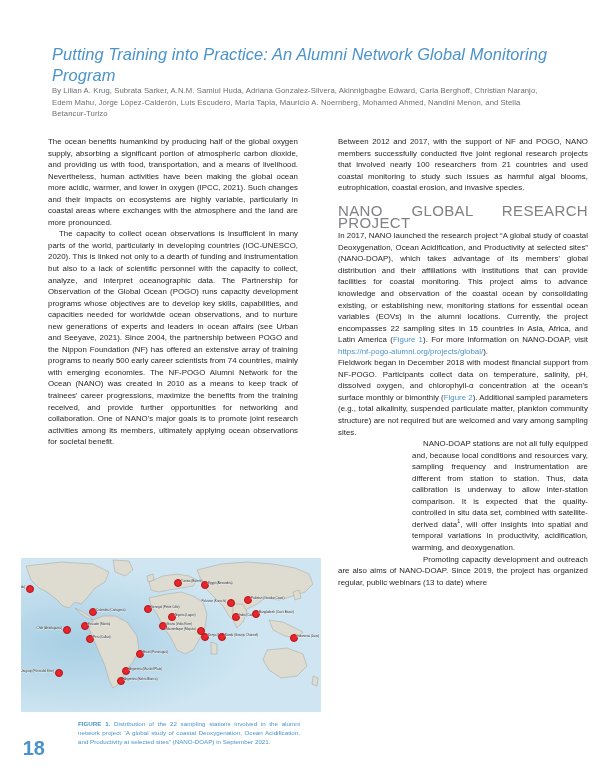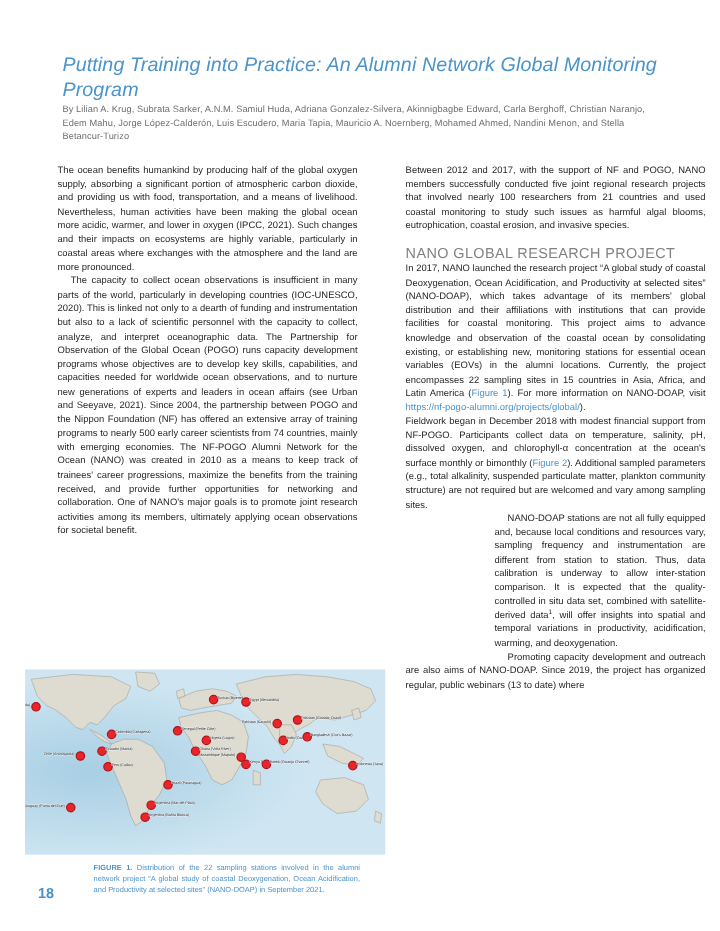--- a/index.html
+++ b/index.html
@@ -60,21 +60,21 @@
   .col-right { left: 305px; margin-left: 33px; }
 
   .col p {
     margin: 0;
   }
   .col p.indent {
     text-indent: 11px;
   }
   .section-head {
     margin: 11px 0 1.5px 0;
-    font-size: 12px;
+    font-size: 15px;
     line-height: 12px;
     color: #808184;
     font-weight: 400;
     letter-spacing: 0.35px;
   }
   .link {
     color: #4a93cb;
     text-decoration: none;
   }
   .figref {
@@ -154,21 +154,21 @@
     text-align: justify;
     letter-spacing: 0.02px;
   }
   .caption b { font-weight: 700; }
 
   
   .page-number {
     position: absolute;
     left: 45px;
     top: 737px;
-    font-size: 12px;
+    font-size: 20px;
     font-weight: 700;
     color: #4a93cb;
     transform: translateX(-100%);
   }
 </style>
 </head>
 <body>
 
 <div id="page">
 

